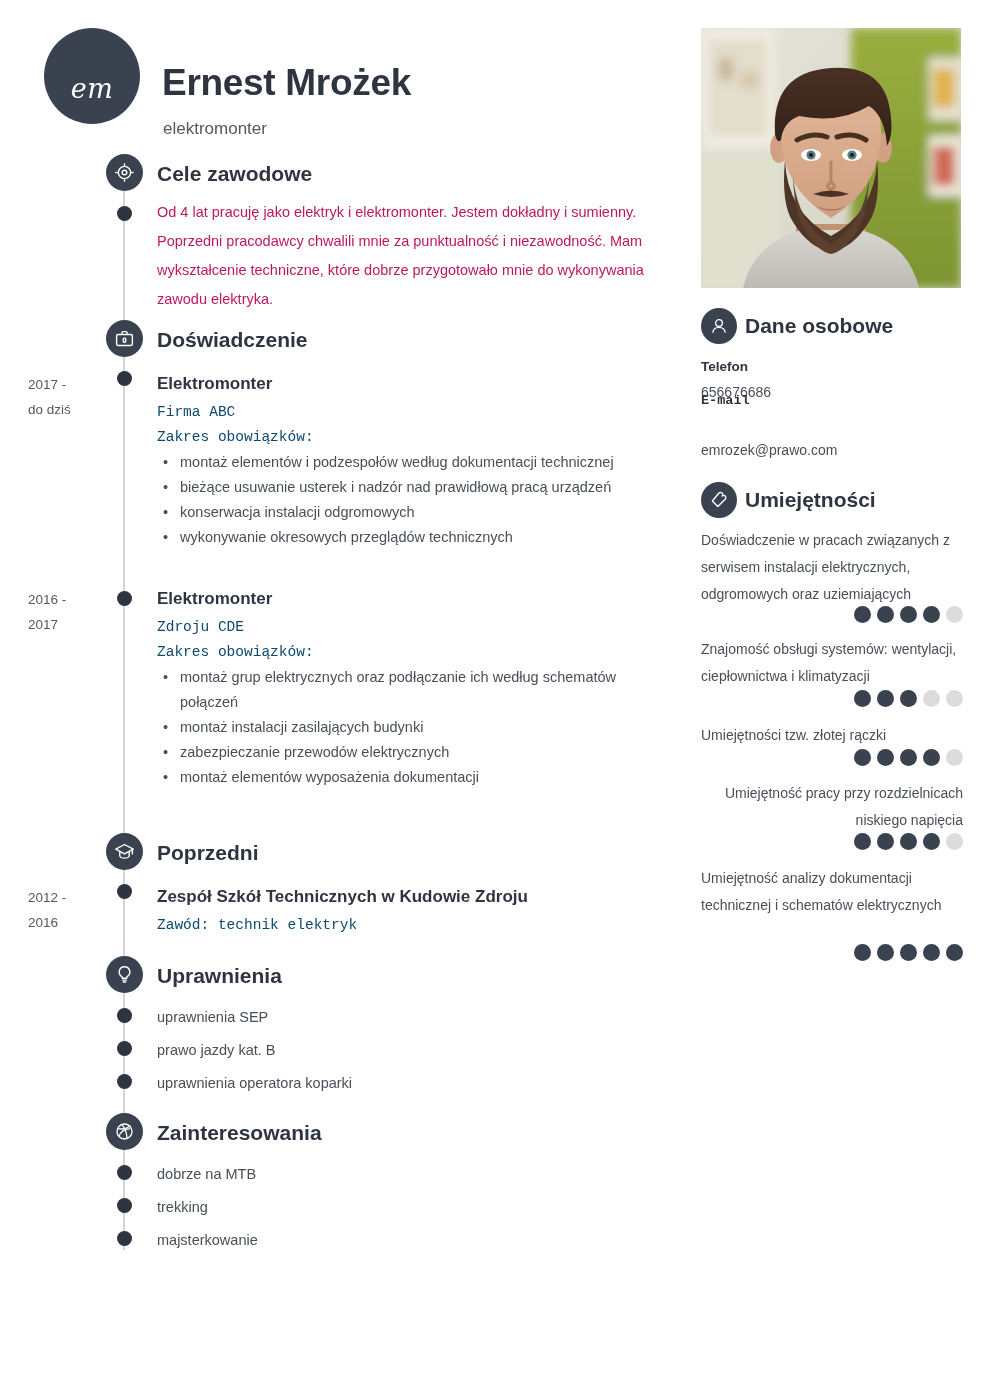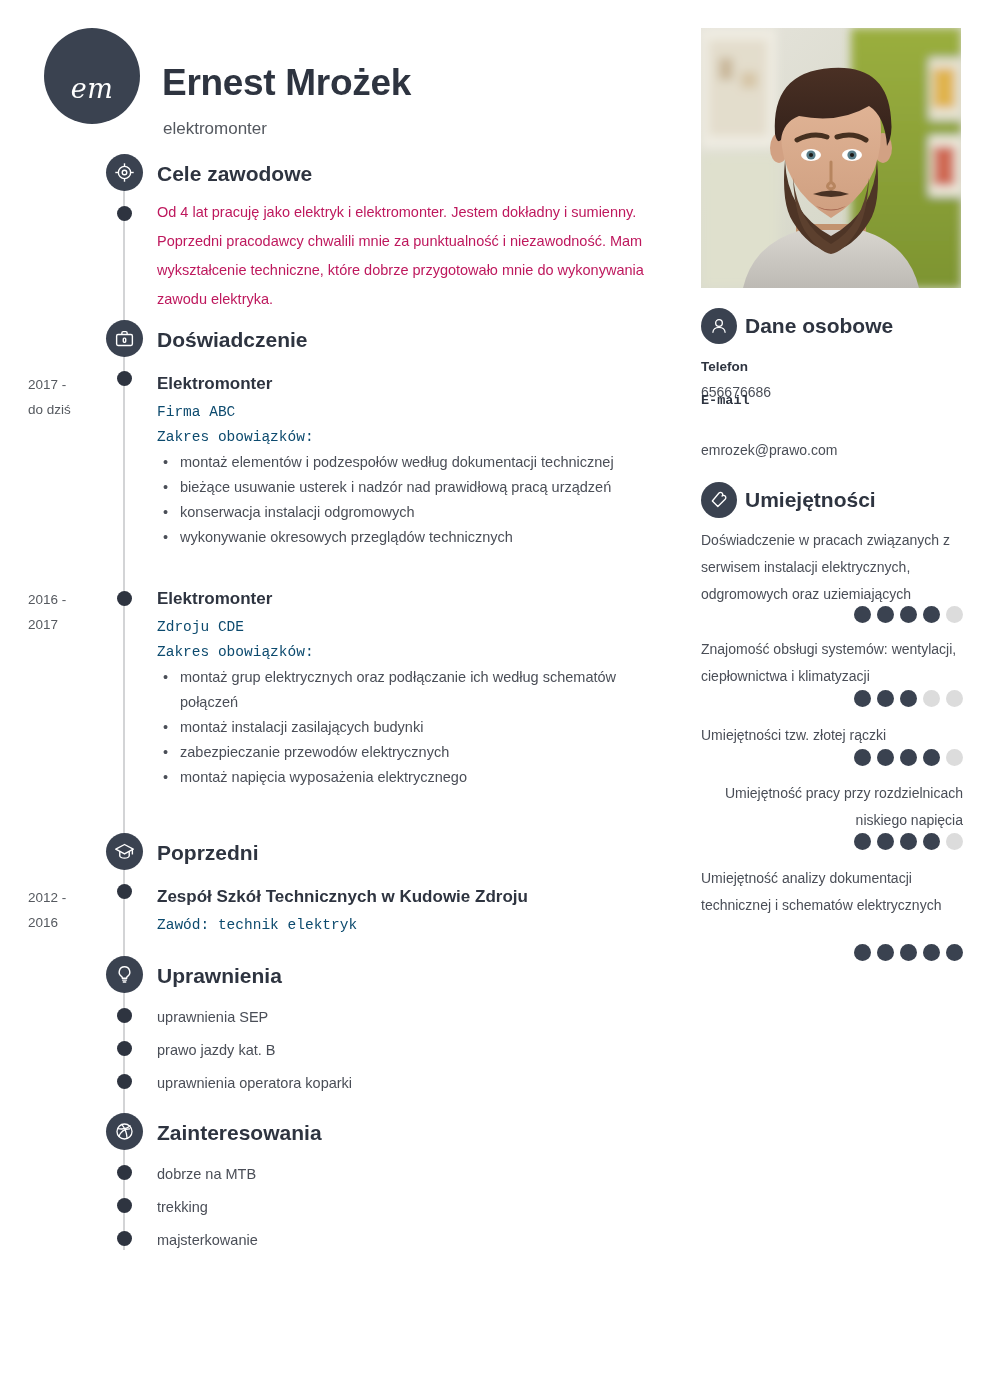--- a/index.html
+++ b/index.html
@@ -250,21 +250,21 @@
 <div class="tl-dot" style="top:591px;"></div>
 <div class="date-lbl" style="top:587px;">2016 -</div>
 <div class="date-lbl" style="top:612px;">2017</div>
 <div class="entry-title" style="top:590px;">Elektromonter</div>
 <div class="entry-sub" style="top:615px;">Zdroju CDE</div>
 <div class="entry-sub" style="top:640px;">Zakres obowiązków:</div>
 <ul class="bullets" style="top:665px; width:500px;">
   <li>montaż grup elektrycznych oraz podłączanie ich według schematów połączeń</li>
   <li>montaż instalacji zasilających budynki</li>
   <li>zabezpieczanie przewodów elektrycznych</li>
-  <li>montaż napięcia wyposażenia elektrycznego</li>
+  <li>montaż elementów wyposażenia dokumentacji</li>
 </ul>
 
 <div class="tl-icon" style="top:833px;">
   <svg viewBox="0 0 24 24" fill="none" stroke="#fff" stroke-width="1.6" stroke-linejoin="round">
     <path d="M12 4 L22 9.4 L12 14.8 L2 9.4 Z"></path>
     <path d="M6.6 11.6v5.2c0 1.5 2.6 2.8 5.4 2.8s5.4-1.3 5.4-2.8v-5.2"></path>
     <line x1="21" y1="9.8" x2="21" y2="15.4"></line>
   </svg>
 </div>
 <div class="sec-h" style="top:842px;">Poprzedni</div>

